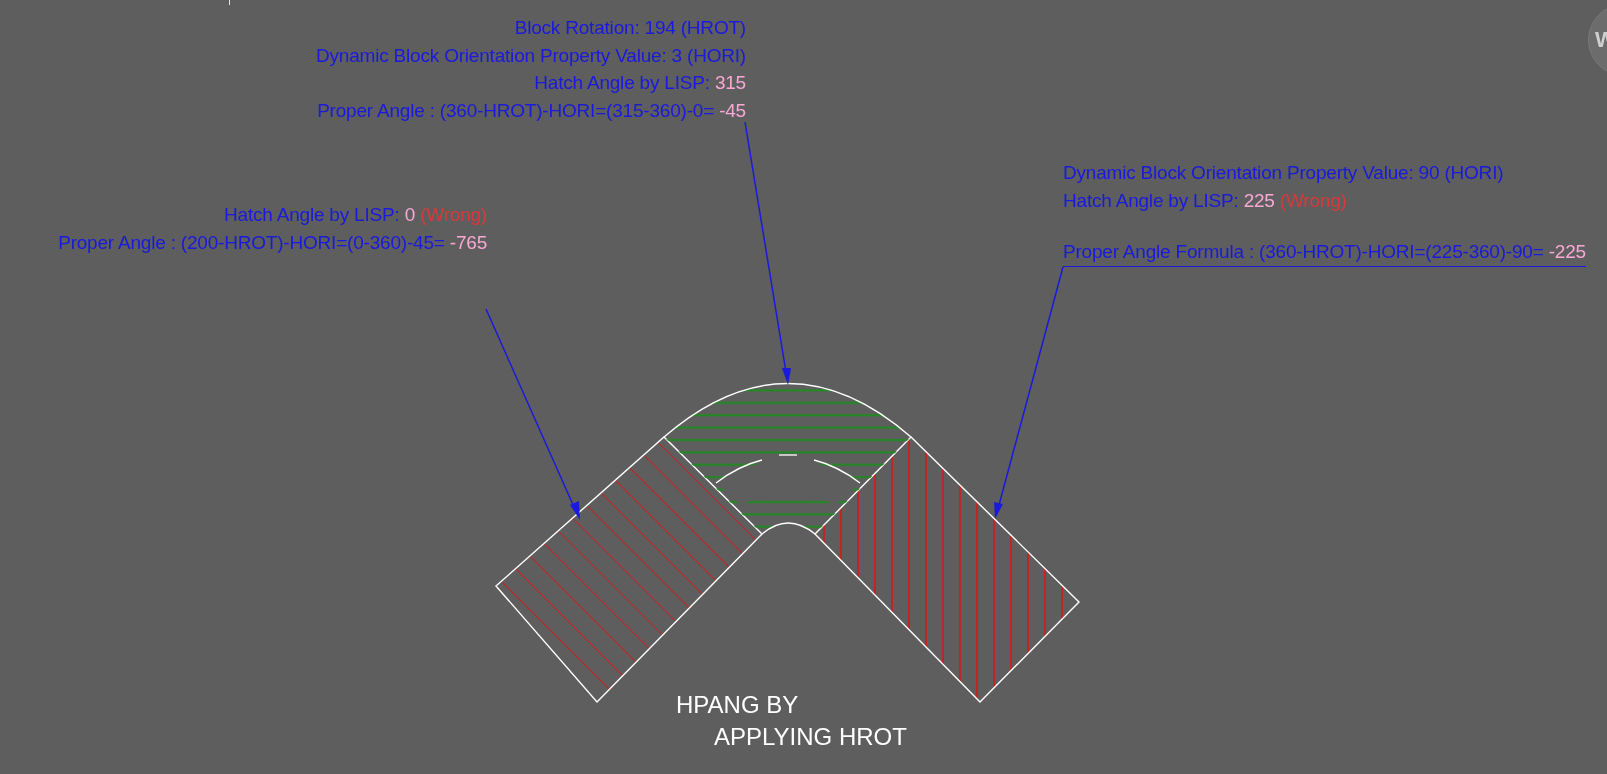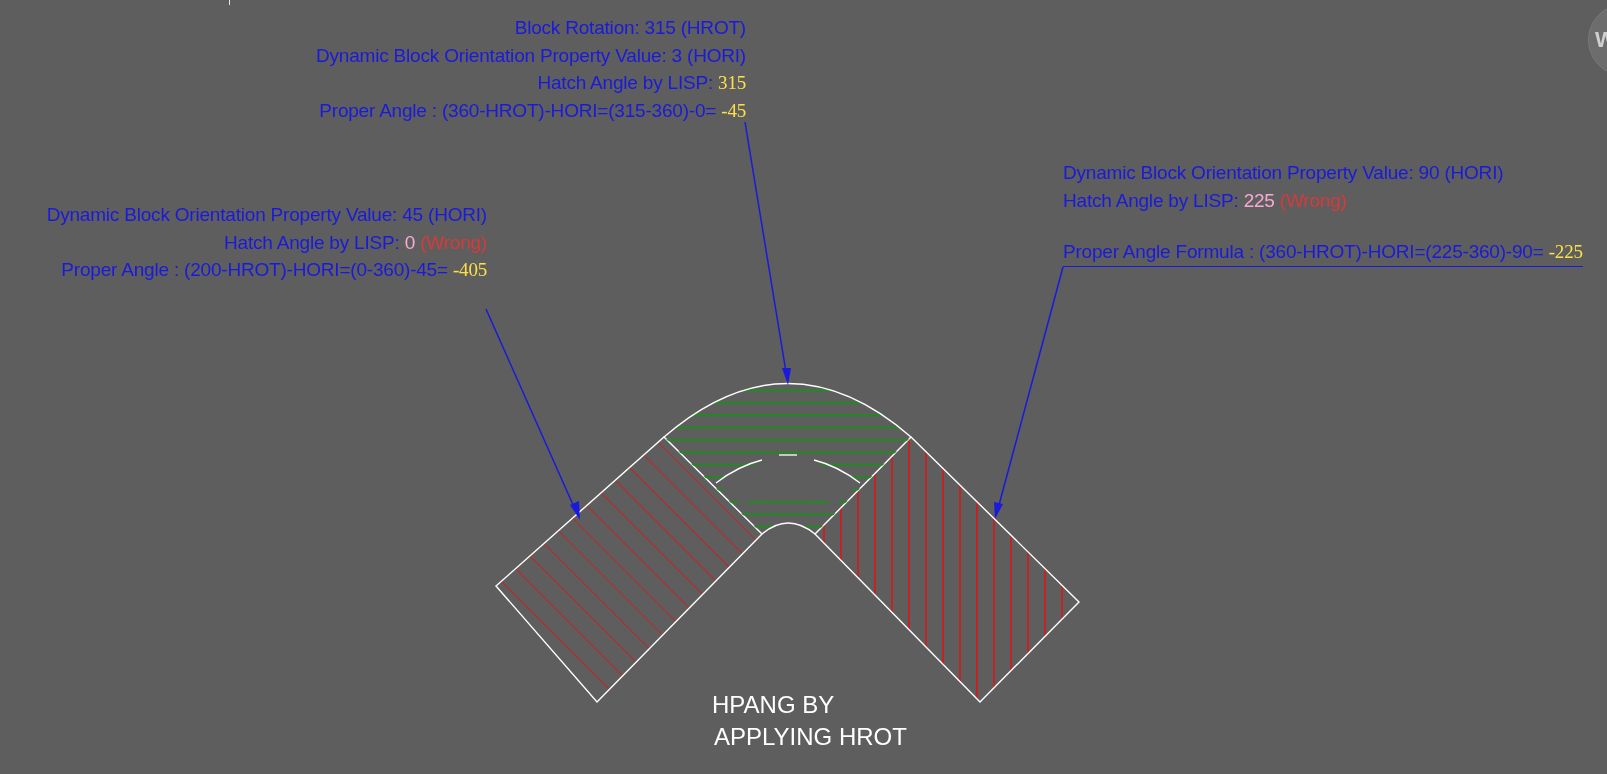--- a/index.html
+++ b/index.html
@@ -6,21 +6,21 @@
   body {
     width: 1607px; height: 774px; overflow: hidden;
     background: #5e5e5e;
     position: relative;
     font-family: "Liberation Sans", sans-serif;
   }
   .canvas { position: absolute; left: 0; top: 0; width: 1607px; height: 774px; }
   .note { position: absolute; font-size: 19px; line-height: 27.5px; color: #1a1adc; white-space: nowrap; letter-spacing: -0.2px; }
   .note.right-align { text-align: right; }
   .note .line { display: block; }
-  .green { color: #fde047; font-family: Liberation Serif, serif; }
+  .green { color: #f9a8d4; }
   .red { color: #f9a8d4; }
   .redlight { color: #d63a3a; }
   .underline { border-bottom: 1.5px solid #1a1adc; margin-top: 24px; }
   .title { position: absolute; color: #ffffff; font-size: 24px; line-height: 31px; }
   .viewcube {
     position: absolute; left: 1588px; top: 4px; width: 70px; height: 70px;
     border-radius: 50%; background: #6c6c6c; border: 1px solid #7a7a7a;
   }
   .viewcube span { position: absolute; left: 6px; top: 22px; color: #cfcfcf; font-weight: bold; font-size: 22px; }
   .cursor-tick { position: absolute; left: 229px; top: 0; width: 1px; height: 5px; background: #e6e6e6; }
@@ -81,36 +81,35 @@
     <line x1="486" y1="309" x2="574" y2="507" stroke="#1a1adc" stroke-width="1.5"></line>
     <polygon points="580,520 570,505 579,501" fill="#1a1adc"></polygon>
   </g>
   <g>
     <line x1="1063" y1="267" x2="999" y2="505" stroke="#1a1adc" stroke-width="1.5"></line>
     <polygon points="995,519 994,502 1003,504" fill="#1a1adc"></polygon>
   </g>
 </svg>
 
 <div class="note right-align" style="right:861px; top:14px;">
-  <span class="line">Block Rotation: 315  (HROT)</span>
+  <span class="line">Block Rotation: 194  (HROT)</span>
   <span class="line">Dynamic Block Orientation Property Value:  3  (HORI)</span>
   <span class="line"><span>Hatch Angle by LISP: </span><span class="green">315</span></span>
   <span class="line"><span>Proper Angle : (360-HROT)-HORI=(315-360)-0= </span><span class="green">-45</span></span>
 </div>
 
 <div class="note right-align" style="right:1120px; top:201px;">
-  <span class="line">Dynamic Block Orientation Property Value:  45  (HORI)</span>
   <span class="line"><span>Hatch Angle by LISP: </span><span class="red">0</span><span class="redlight"> (Wrong)</span></span>
-  <span class="line"><span>Proper Angle : (200-HROT)-HORI=(0-360)-45= </span><span class="green">-405</span></span>
+  <span class="line"><span>Proper Angle : (200-HROT)-HORI=(0-360)-45= </span><span class="green">-765</span></span>
 </div>
 
 <div class="note" style="left:1063px; top:159px;">
   <span class="line">Dynamic Block Orientation Property Value: 90 (HORI)</span>
   <span class="line"><span>Hatch Angle by LISP: </span><span class="red">225</span><span class="redlight"> (Wrong)</span></span>
   <span class="line underline" style="display:inline-block;"><span>Proper Angle Formula : (360-HROT)-HORI=(225-360)-90= </span><span class="green">-225</span></span>
 </div>
 
-<div class="title" style="left:712px; top:689px;">HPANG BY</div>
+<div class="title" style="left:676px; top:689px;">HPANG BY</div>
 <div class="title" style="left:714px; top:721px;">APPLYING HROT</div>
 
 <div class="viewcube">
   <span>W</span>
 </div>
 
 </body></html>

